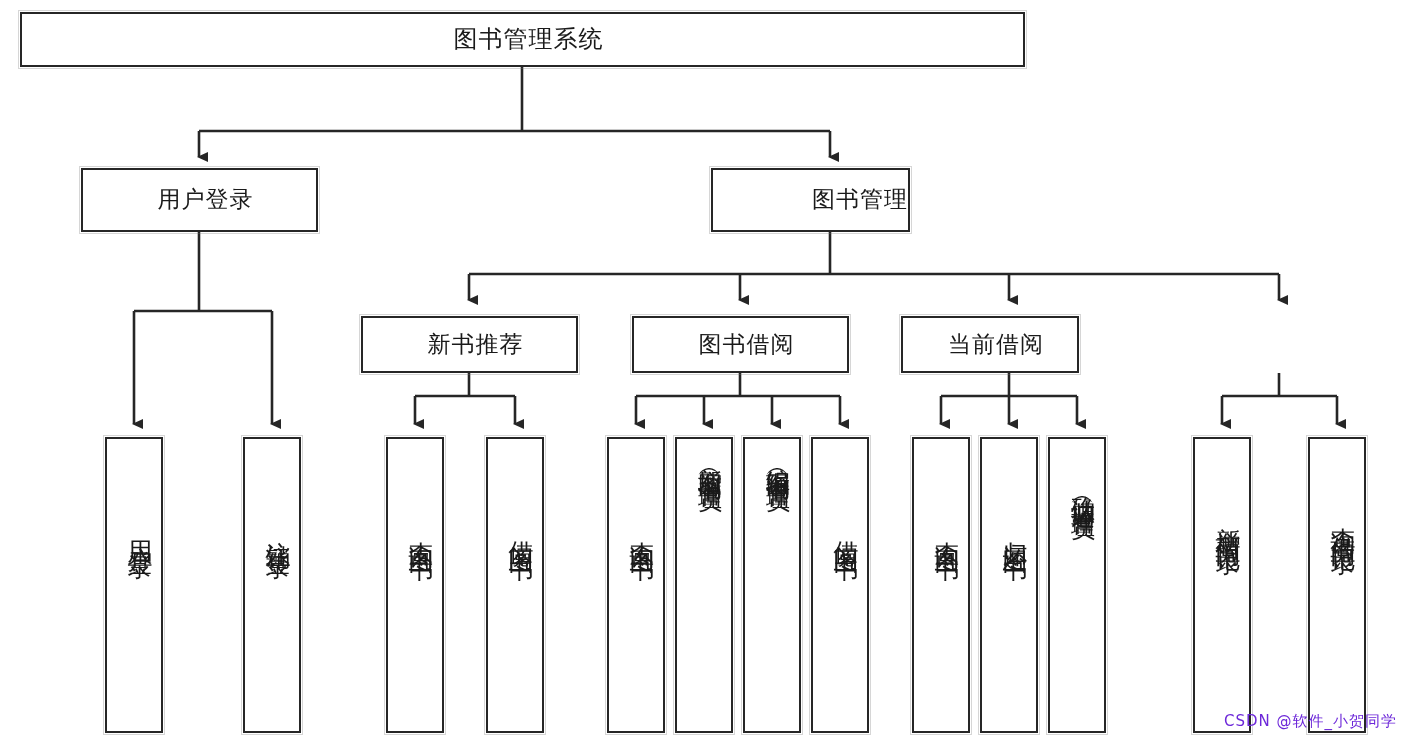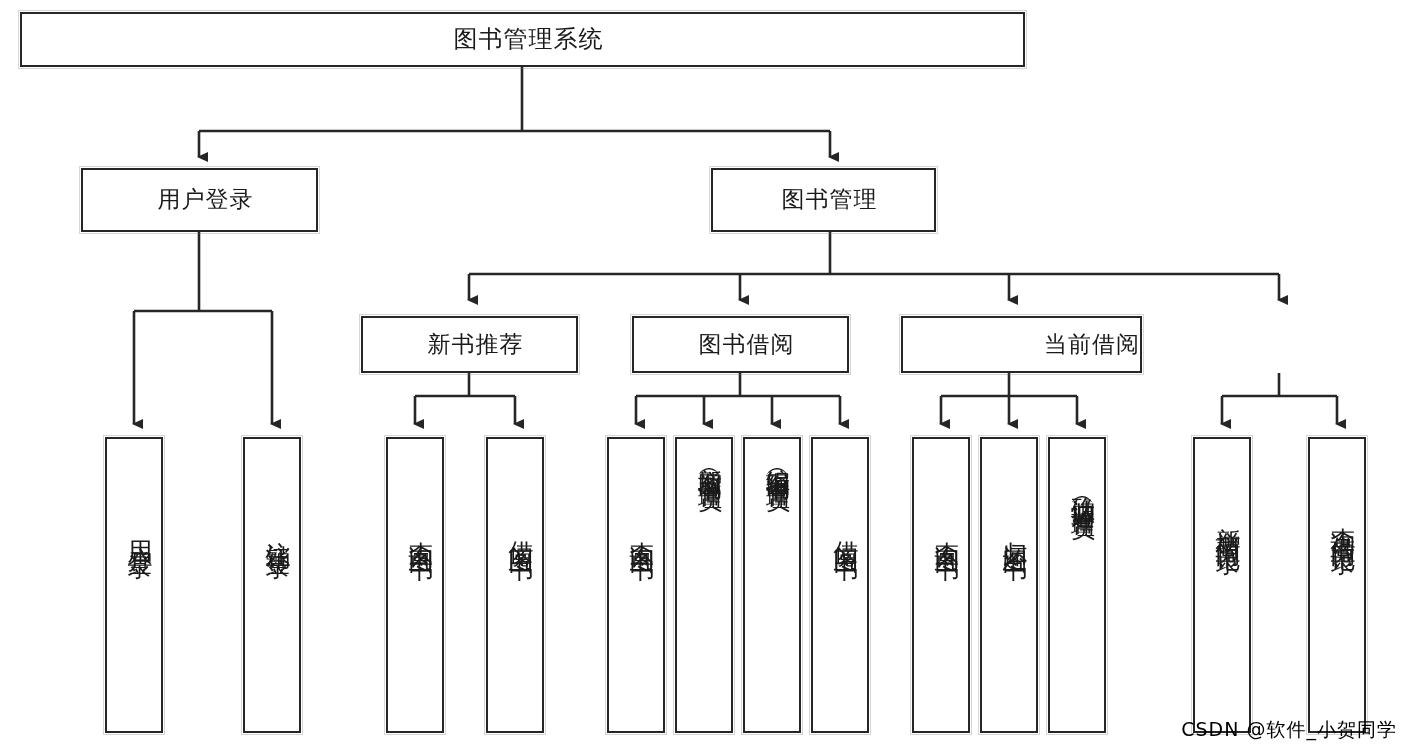--- a/index.html
+++ b/index.html
@@ -51,23 +51,23 @@
     line-height:1;
     white-space:nowrap;
   }
   .v-node.tall .lbl{font-size:24px;letter-spacing:3px;}
   .v-node.mid  .lbl{padding-top:58px;}
   .v-node.mid2 .lbl{padding-top:72px;}
   .v-node.mid4 .lbl{padding-top:28px;}
 
   #watermark{
     position:absolute;
-    right:8px;bottom:4px;
-    font-size:19px;
-    color:#000000;
+    right:8px;bottom:16px;
+    font-size:15px;
+    color:#6d28d9;
     letter-spacing:1px;
     white-space:nowrap;
     pointer-events:none;
   }
 </style>
 </head>
 <body>
 
 <div id="stage">
 
@@ -121,31 +121,31 @@
     </g>
   </svg>
 
   <div class="node h-node root" style="left:20px;top:12px;width:1005px;height:55px;">
     <span class="lbl">图书管理系统</span>
   </div>
 
   <div class="node h-node" style="left:81px;top:168px;width:237px;height:64px;">
     <span class="lbl">用户登录</span>
   </div>
-  <div class="node h-node" style="left:711px;top:168px;width:225px;height:64px;">
+  <div class="node h-node" style="left:711px;top:168px;width:199px;height:64px;justify-content:flex-end;">
     <span class="lbl">图书管理</span>
   </div>
 
   <div class="node h-node" style="left:361px;top:316px;width:217px;height:57px;text-align:right;">
     <span class="lbl">新书推荐</span>
   </div>
   <div class="node h-node" style="left:632px;top:316px;width:217px;height:57px;">
     <span class="lbl">图书借阅</span>
   </div>
-  <div class="node h-node" style="left:901px;top:316px;width:241px;height:57px;justify-content:flex-end;">
+  <div class="node h-node" style="left:901px;top:316px;width:178px;height:57px;">
     <span class="lbl">当前借阅</span>
   </div>
 
   <div class="node v-node mid2" style="left:105px;top:437px;width:58px;height:296px;">
     <span class="lbl">用户登录</span>
   </div>
   <div class="node v-node mid2" style="left:243px;top:437px;width:58px;height:296px;">
     <span class="lbl">注销登录</span>
   </div>
 

